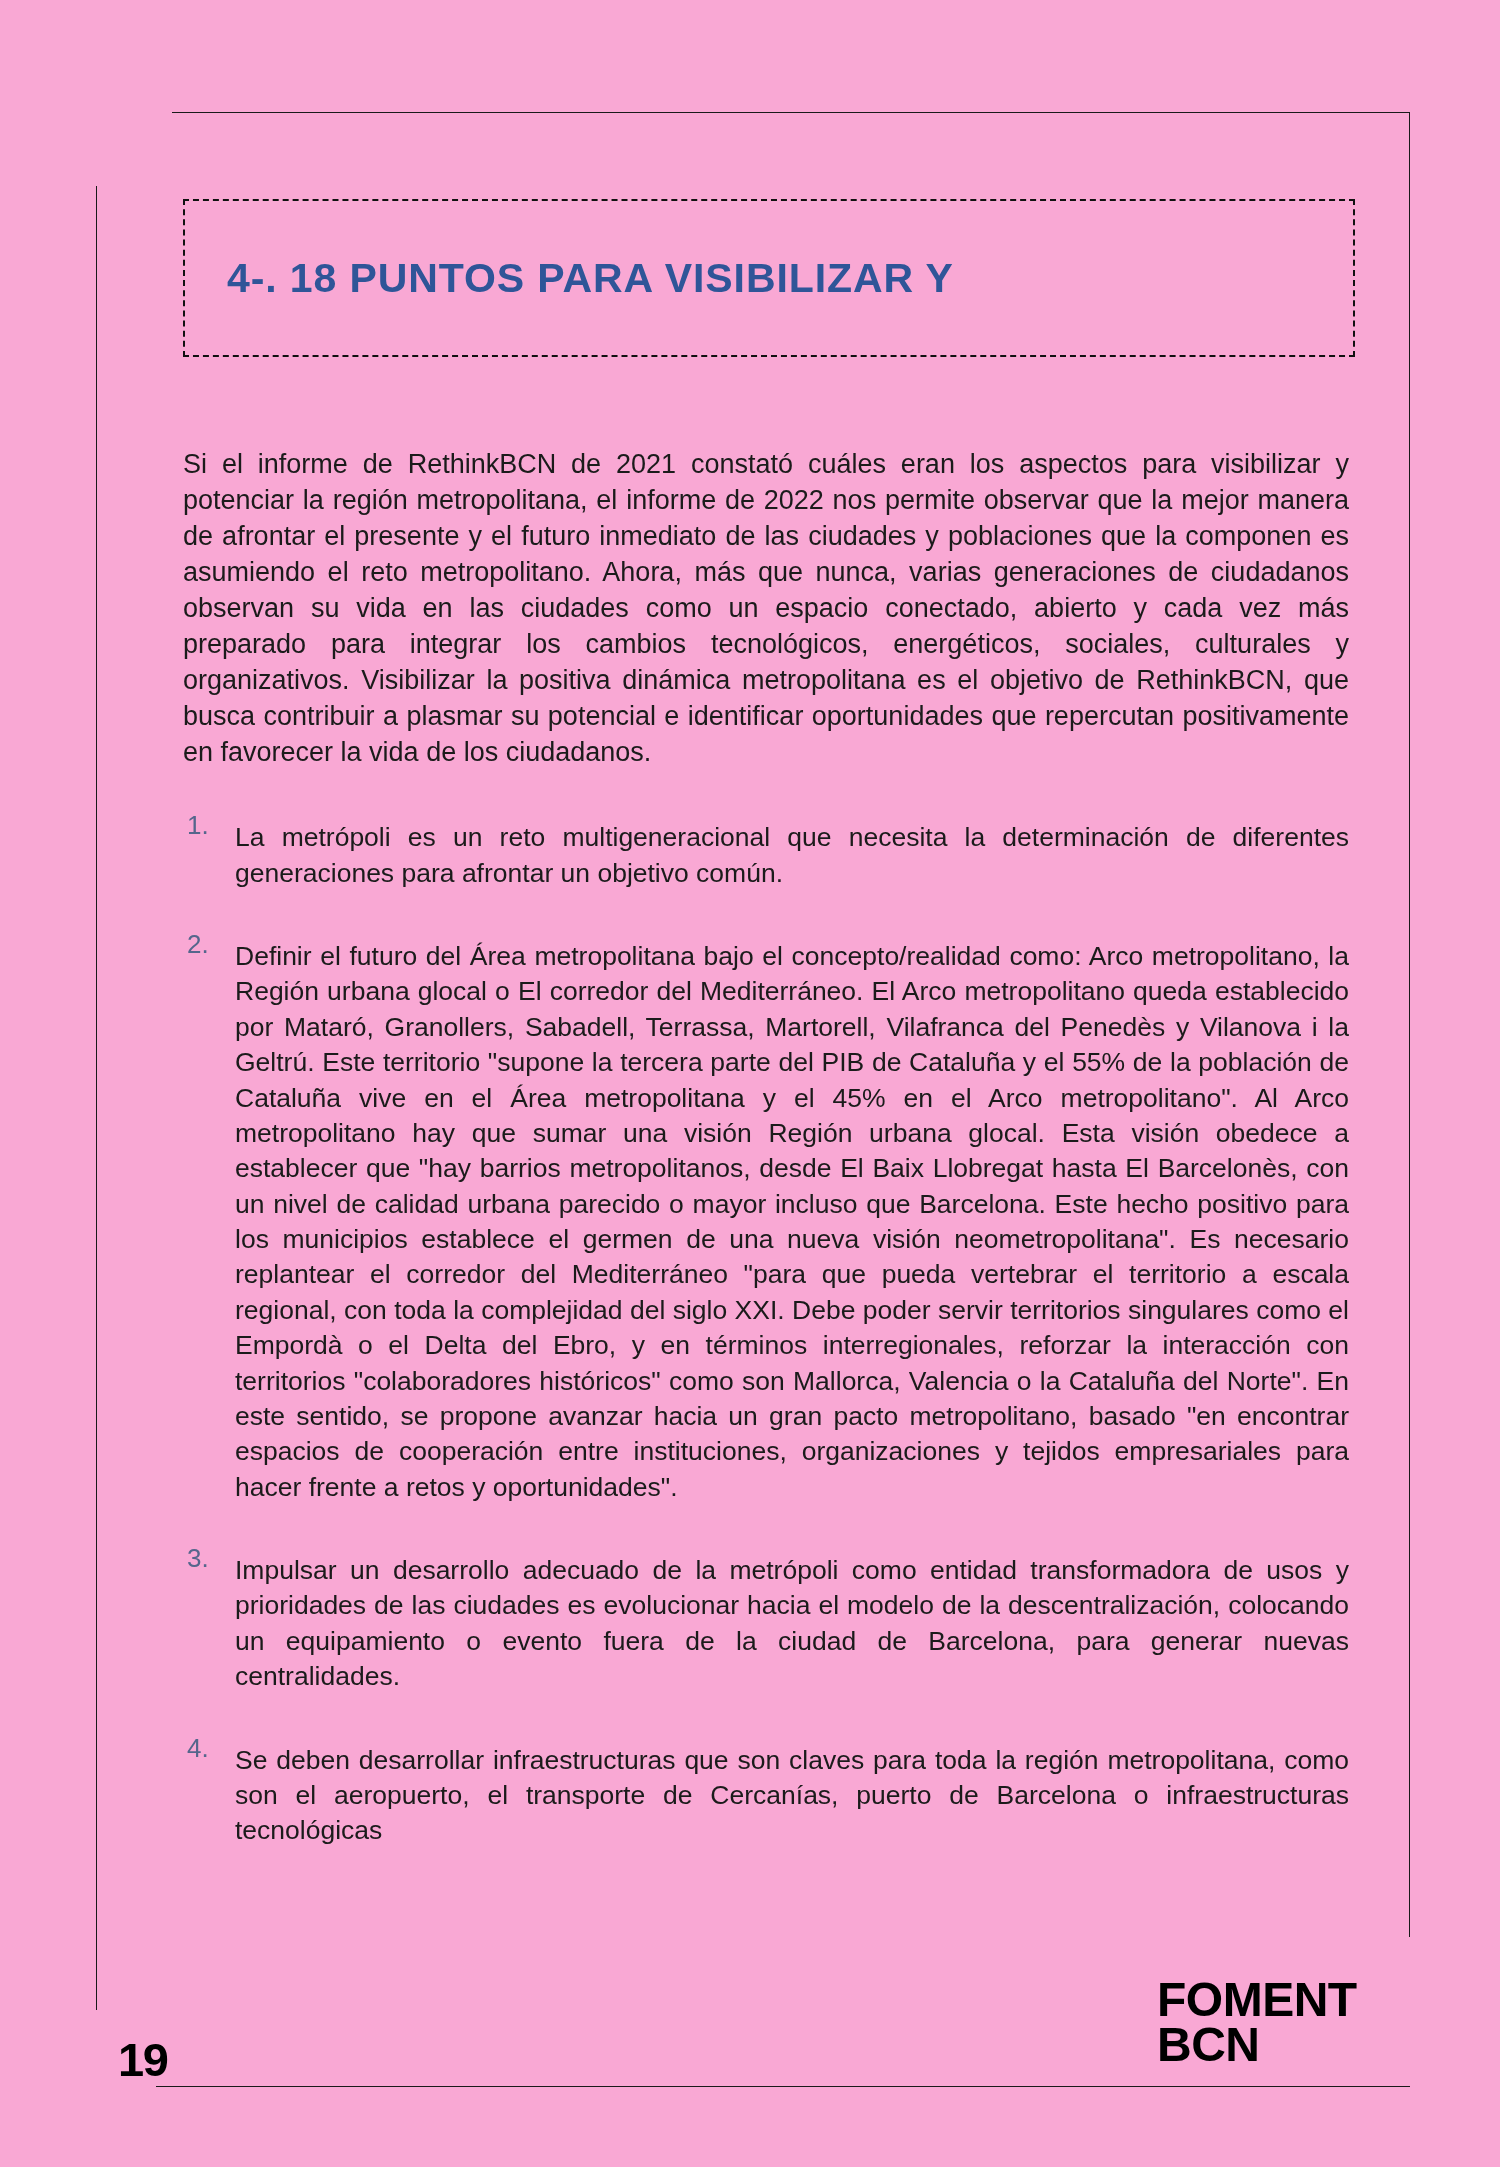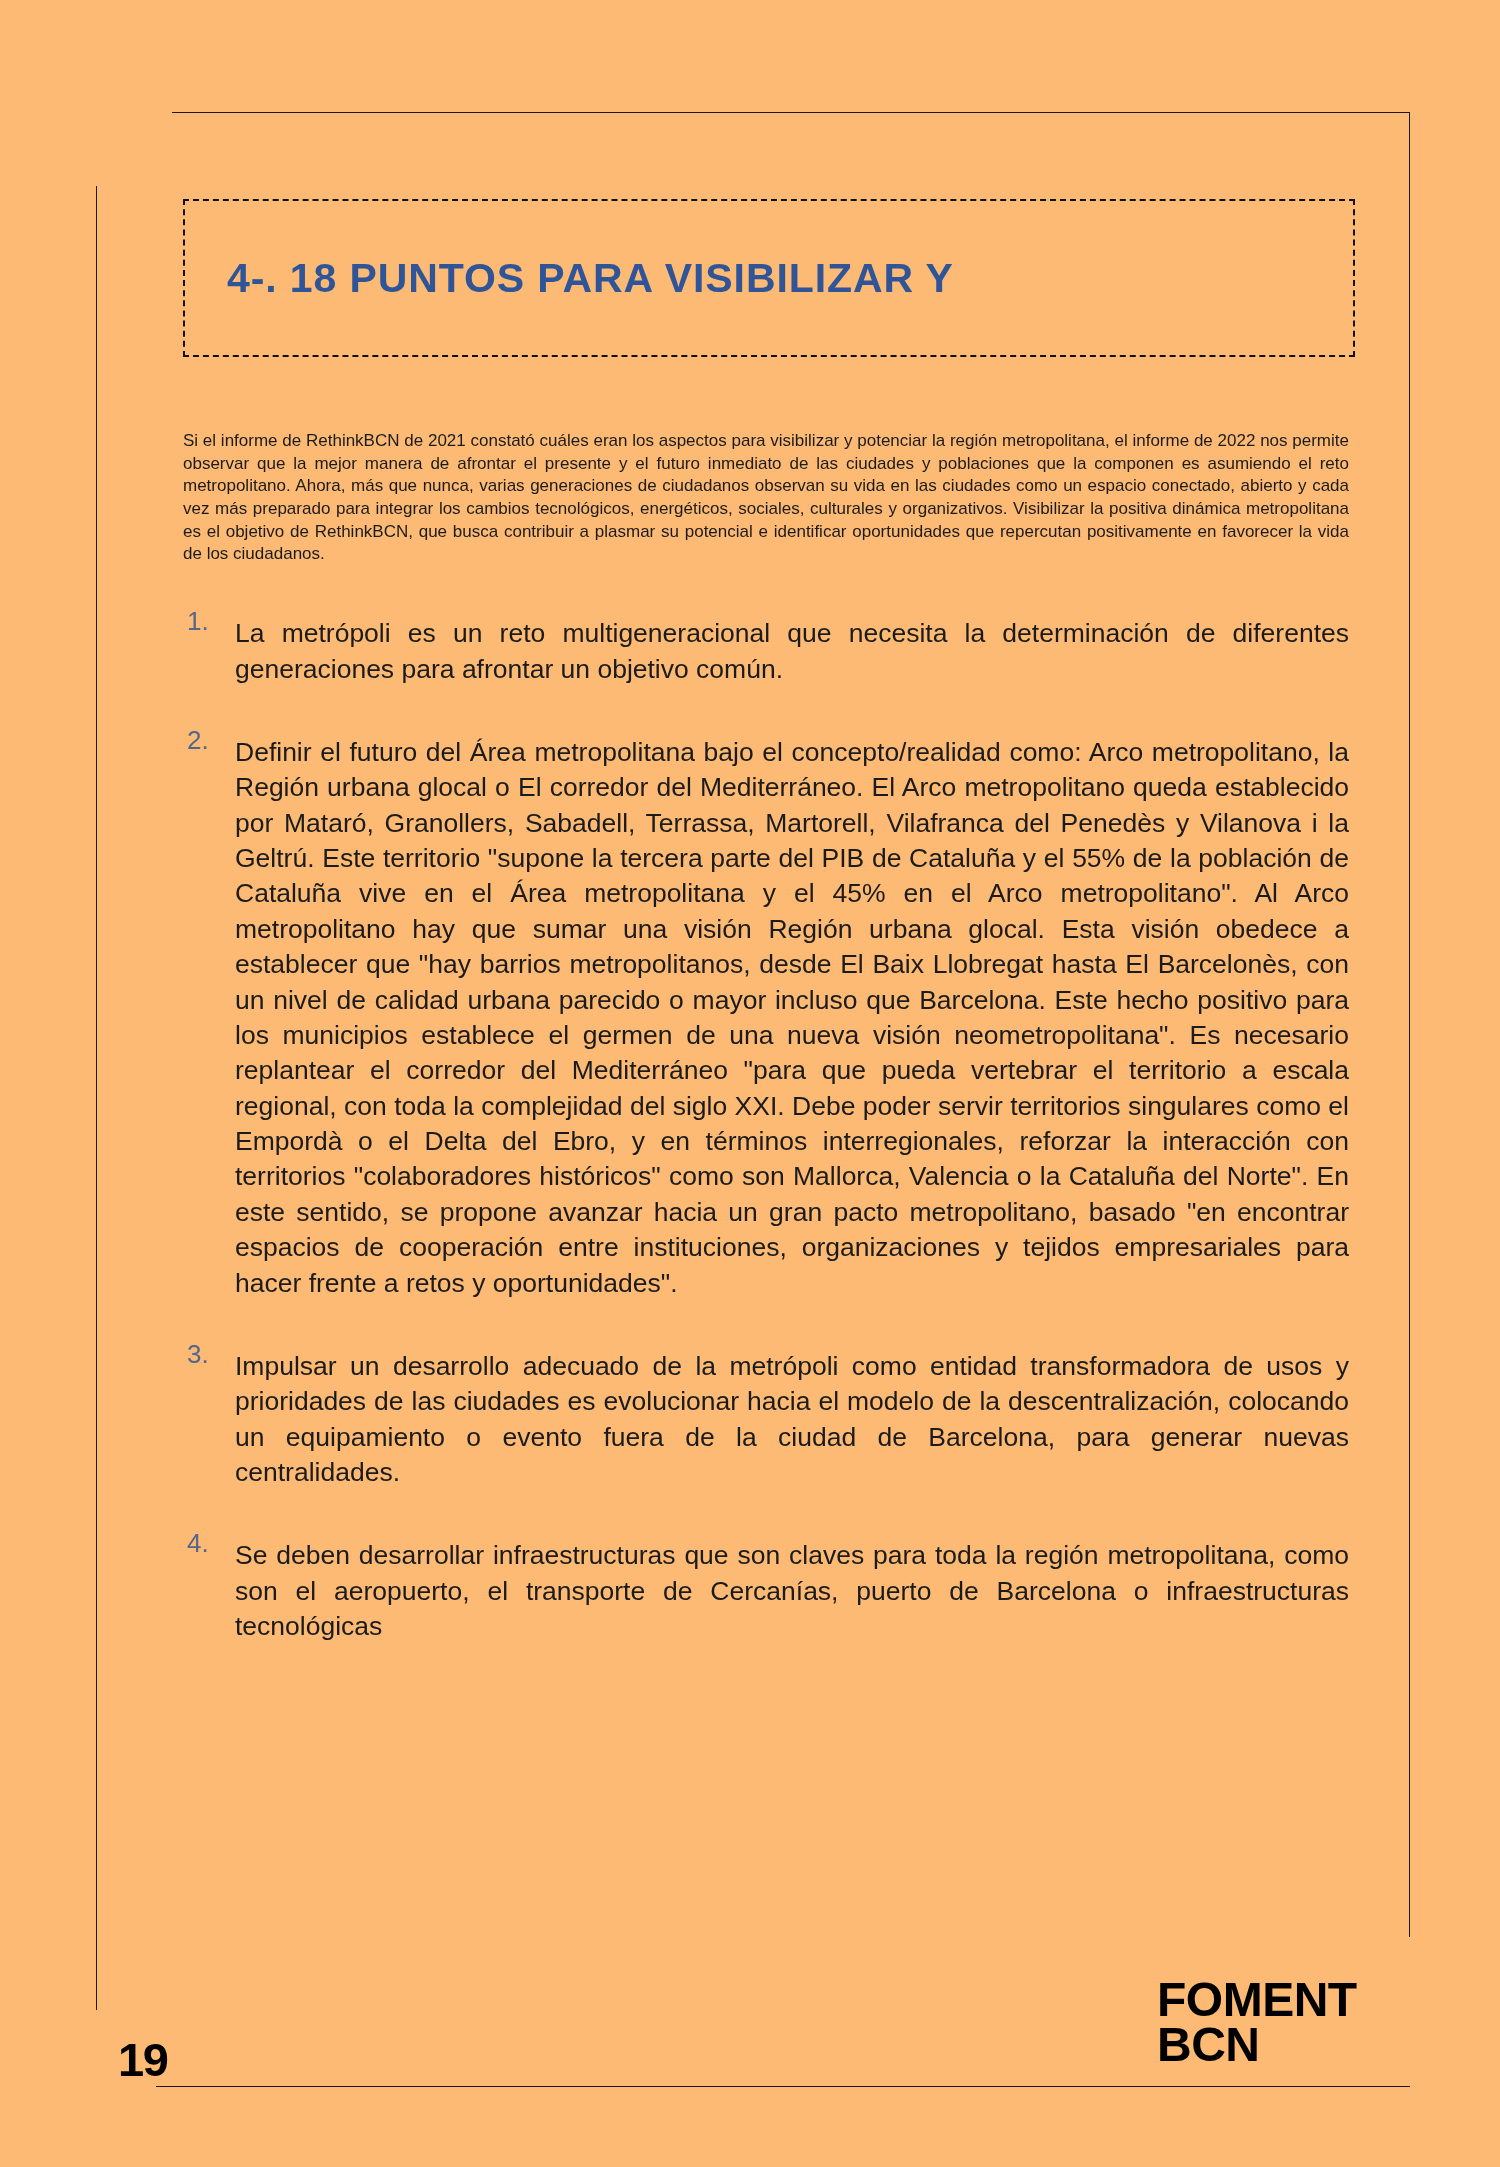--- a/index.html
+++ b/index.html
@@ -9,21 +9,21 @@
     background: #ffffff;
   }
   body {
     font-family: "Liberation Sans", sans-serif;
     -webkit-font-smoothing: antialiased;
   }
   .page {
     position: relative;
     width: 1500px;
     height: 2167px;
-    background: #fdba74;
+    background: #f9a8d4;
     overflow: hidden;
     box-sizing: border-box;
   }
 
   
   .rule-top {
     position: absolute;
     left: 172px;
     top: 112px;
     width: 1238px;
@@ -93,25 +93,25 @@
 
   
   .content {
     position: absolute;
     left: 183px;
     top: 430px;
     width: 1166px;
   }
   .intro {
     color: #1b1b1b;
-    font-size: 17px;
+    font-size: 27px;
     line-height: 1.335;
     text-align: justify;
     text-justify: inter-word;
-    margin: 0 0 38px 0;
+    margin: 16px 0 38px 0;
     font-family: "Liberation Sans", sans-serif;
   }
 
   .list {
     margin: 0;
     padding: 0;
     list-style: none;
   }
   .list-item {
     display: flex;

